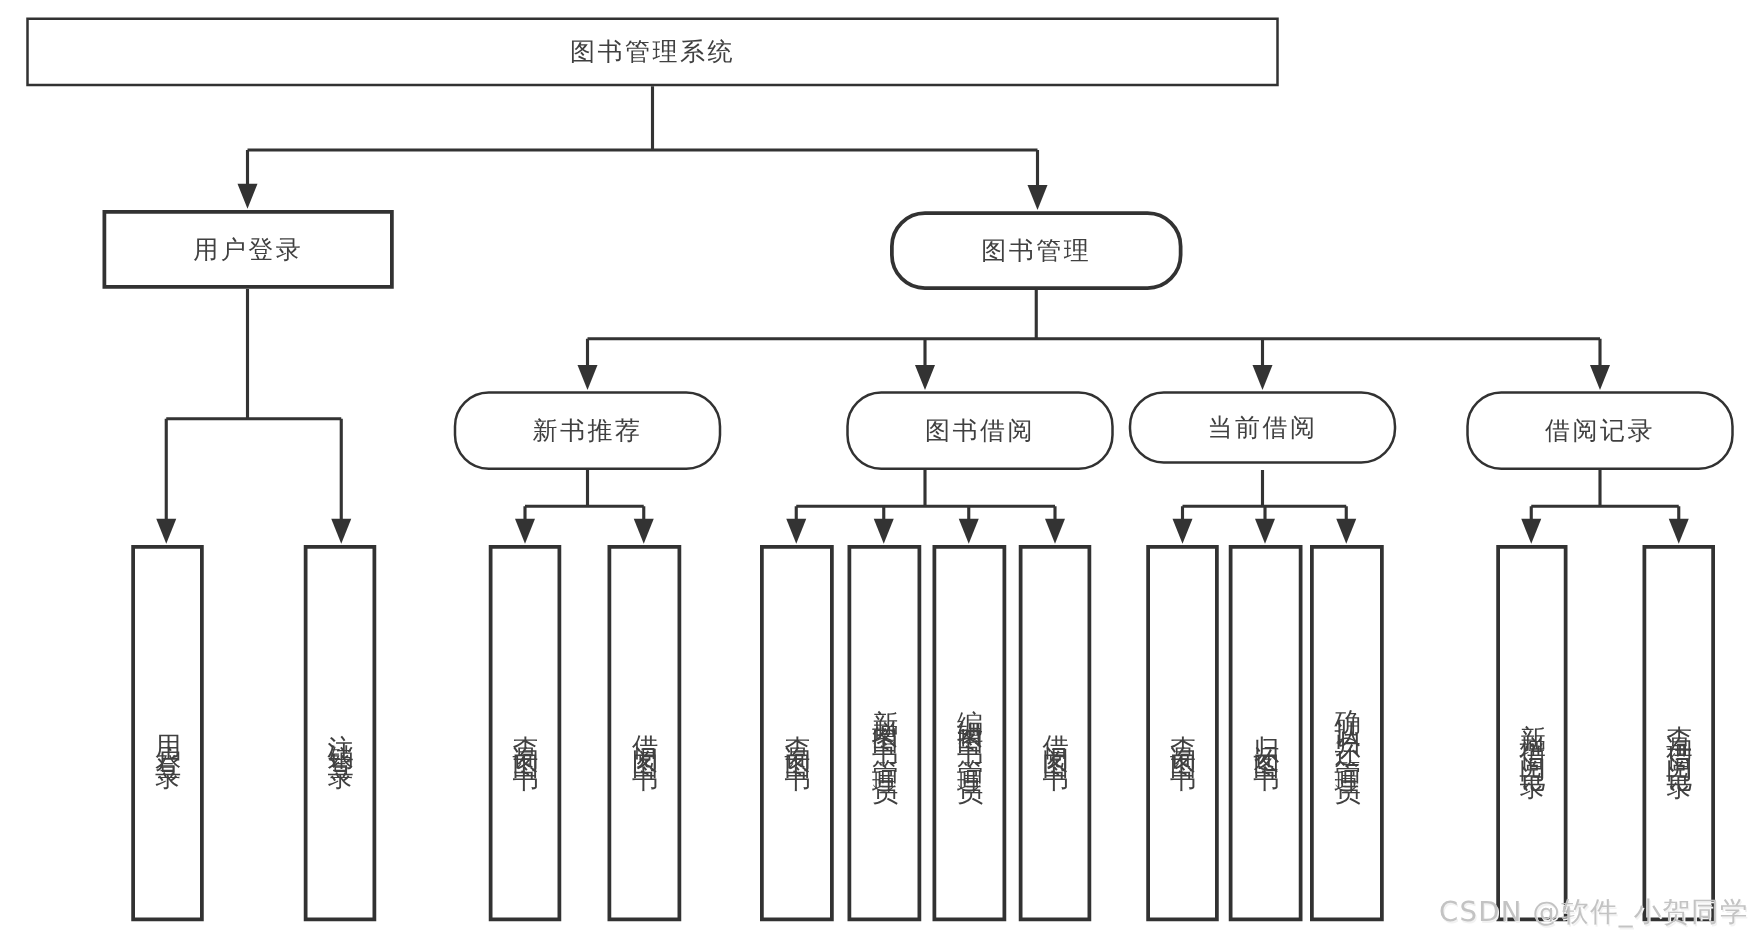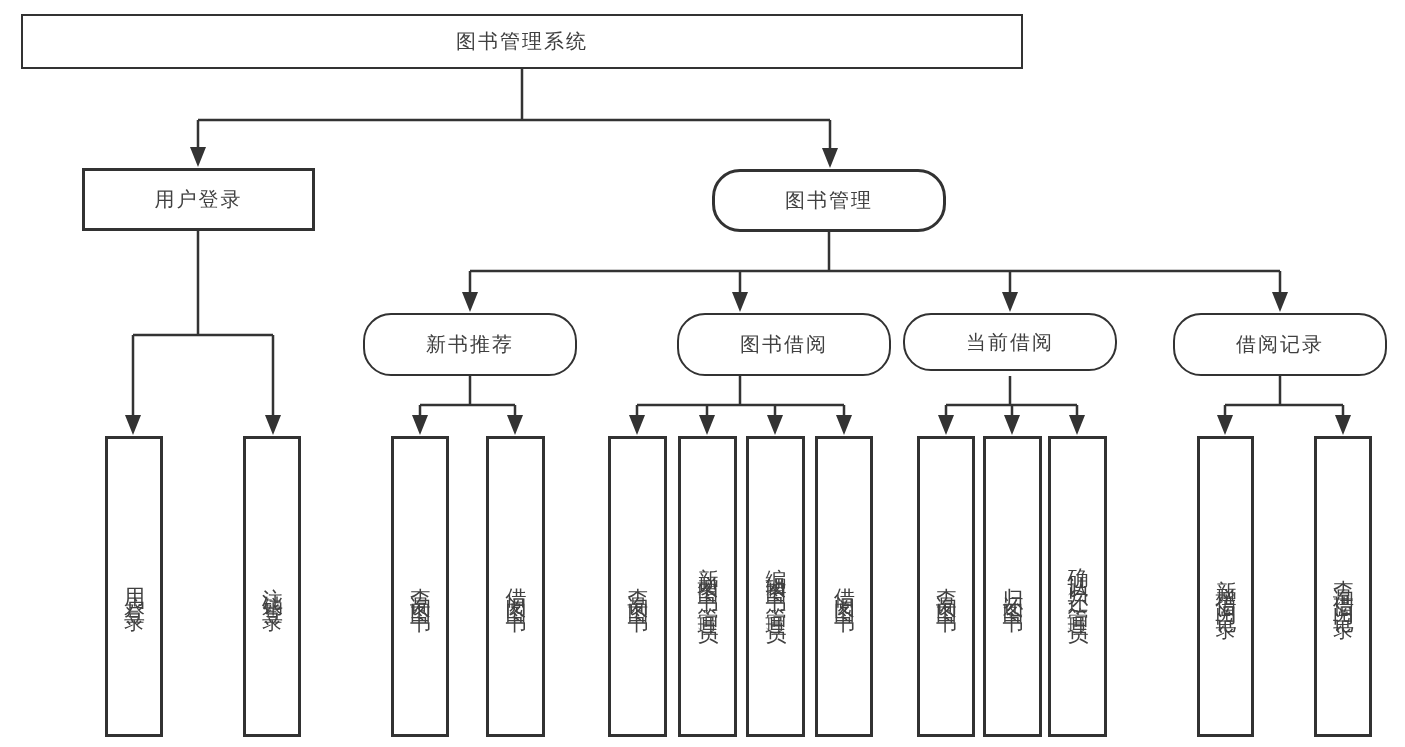--- a/index.html
+++ b/index.html
@@ -166,14 +166,15 @@
     <span>确认归还（管理员）</span>
   </div>
 
   <div class="box vbox" style="left:1197px; top:436px; width:57px; height:301px;">
     <span>新增借阅记录</span>
   </div>
   <div class="box vbox" style="left:1314px; top:436px; width:58px; height:301px;">
     <span>查询借阅记录</span>
   </div>
 
+  <div class="watermark">CSDN @软件_小贺同学</div>
 
 </div>
 
 </body></html>

